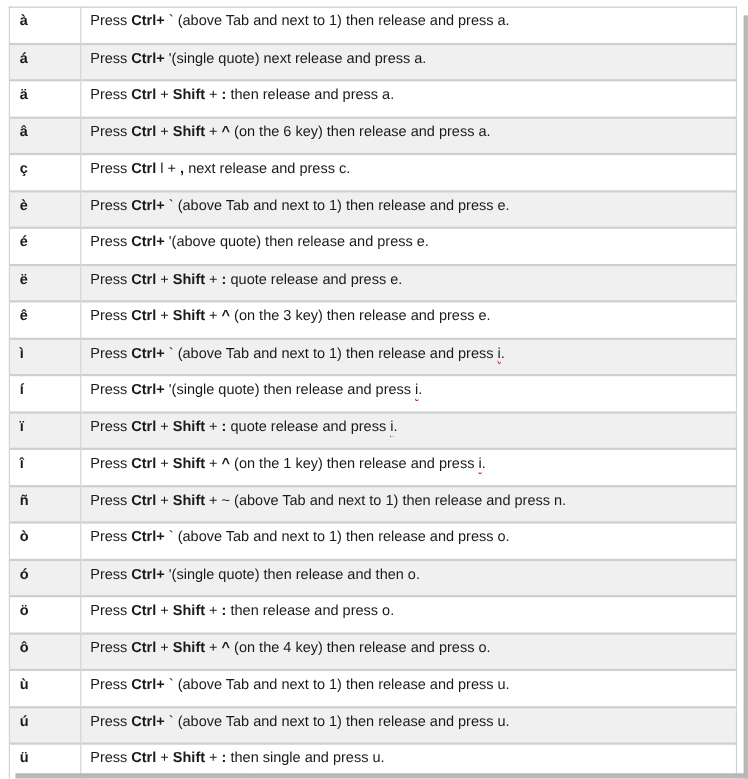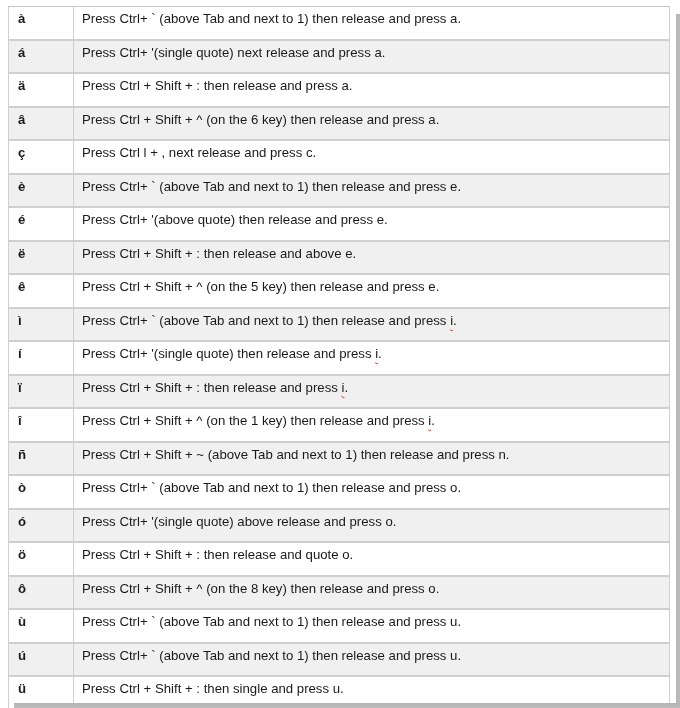--- a/index.html
+++ b/index.html
@@ -58,21 +58,21 @@
       line-height: 17px;
       white-space: nowrap;
     }
     table.keys tr:first-child td { border-top: 1px solid #c6c6c6; }
     table.keys td.char {
       width: 47px;
       font-weight: bold;
       padding-left: 9px;
     }
     table.keys tr.alt td { background: #f0f0f0; }
-    .b { font-weight: normal; }
+    .b { font-weight: bold; }
     .spell {
       text-decoration: underline wavy #e02020;
       text-decoration-thickness: 1px;
       text-underline-offset: 2px;
     }
   </style>
 </head>
 <body>
 
 <div class="page">
@@ -101,61 +101,61 @@
         <tr class="alt">
           <td class="char">è</td>
           <td><span>Press </span><span class="b">Ctrl+</span><span> ` (above Tab and next to 1) then release and press e.</span></td>
         </tr>
         <tr>
           <td class="char">é</td>
           <td><span>Press </span><span class="b">Ctrl+</span><span> '(above quote) then release and press e.</span></td>
         </tr>
         <tr class="alt">
           <td class="char">ë</td>
-          <td><span>Press </span><span class="b">Ctrl</span><span> + </span><span class="b">Shift</span><span> + </span><span class="b">:</span><span> then release and above e.</span></td>
+          <td><span>Press </span><span class="b">Ctrl</span><span> + </span><span class="b">Shift</span><span> + </span><span class="b">:</span><span> quote release and press e.</span></td>
         </tr>
         <tr>
           <td class="char">ê</td>
-          <td><span>Press </span><span class="b">Ctrl</span><span> + </span><span class="b">Shift</span><span> + </span><span class="b">^</span><span> (on the 5 key) then release and press e.</span></td>
+          <td><span>Press </span><span class="b">Ctrl</span><span> + </span><span class="b">Shift</span><span> + </span><span class="b">^</span><span> (on the 3 key) then release and press e.</span></td>
         </tr>
         <tr class="alt">
           <td class="char">ì</td>
           <td><span>Press </span><span class="b">Ctrl+</span><span> ` (above Tab and next to 1) then release and press </span><span class="spell">i</span><span>.</span></td>
         </tr>
         <tr>
           <td class="char">í</td>
           <td><span>Press </span><span class="b">Ctrl+</span><span> '(single quote) then release and press </span><span class="spell">i</span><span>.</span></td>
         </tr>
         <tr class="alt">
           <td class="char">ï</td>
-          <td><span>Press </span><span class="b">Ctrl</span><span> + </span><span class="b">Shift</span><span> + </span><span class="b">:</span><span> then release and press </span><span class="spell">i</span><span>.</span></td>
+          <td><span>Press </span><span class="b">Ctrl</span><span> + </span><span class="b">Shift</span><span> + </span><span class="b">:</span><span> quote release and press </span><span class="spell">i</span><span>.</span></td>
         </tr>
         <tr>
           <td class="char">î</td>
           <td><span>Press </span><span class="b">Ctrl</span><span> + </span><span class="b">Shift</span><span> + </span><span class="b">^</span><span> (on the 1 key) then release and press </span><span class="spell">i</span><span>.</span></td>
         </tr>
         <tr class="alt">
           <td class="char">ñ</td>
           <td><span>Press </span><span class="b">Ctrl</span><span> + </span><span class="b">Shift</span><span> + ~ (above Tab and next to 1) then release and press n.</span></td>
         </tr>
         <tr>
           <td class="char">ò</td>
           <td><span>Press </span><span class="b">Ctrl+</span><span> ` (above Tab and next to 1) then release and press o.</span></td>
         </tr>
         <tr class="alt">
           <td class="char">ó</td>
-          <td><span>Press </span><span class="b">Ctrl+</span><span> '(single quote) above release and press o.</span></td>
+          <td><span>Press </span><span class="b">Ctrl+</span><span> '(single quote) then release and then o.</span></td>
         </tr>
         <tr>
           <td class="char">ö</td>
-          <td><span>Press </span><span class="b">Ctrl</span><span> + </span><span class="b">Shift</span><span> + </span><span class="b">:</span><span> then release and quote o.</span></td>
+          <td><span>Press </span><span class="b">Ctrl</span><span> + </span><span class="b">Shift</span><span> + </span><span class="b">:</span><span> then release and press o.</span></td>
         </tr>
         <tr class="alt">
           <td class="char">ô</td>
-          <td><span>Press </span><span class="b">Ctrl</span><span> + </span><span class="b">Shift</span><span> + </span><span class="b">^</span><span> (on the 8 key) then release and press o.</span></td>
+          <td><span>Press </span><span class="b">Ctrl</span><span> + </span><span class="b">Shift</span><span> + </span><span class="b">^</span><span> (on the 4 key) then release and press o.</span></td>
         </tr>
         <tr>
           <td class="char">ù</td>
           <td><span>Press </span><span class="b">Ctrl+</span><span> ` (above Tab and next to 1) then release and press u.</span></td>
         </tr>
         <tr class="alt">
           <td class="char">ú</td>
           <td><span>Press </span><span class="b">Ctrl+</span><span> ` (above Tab and next to 1) then release and press u.</span></td>
         </tr>
         <tr>

